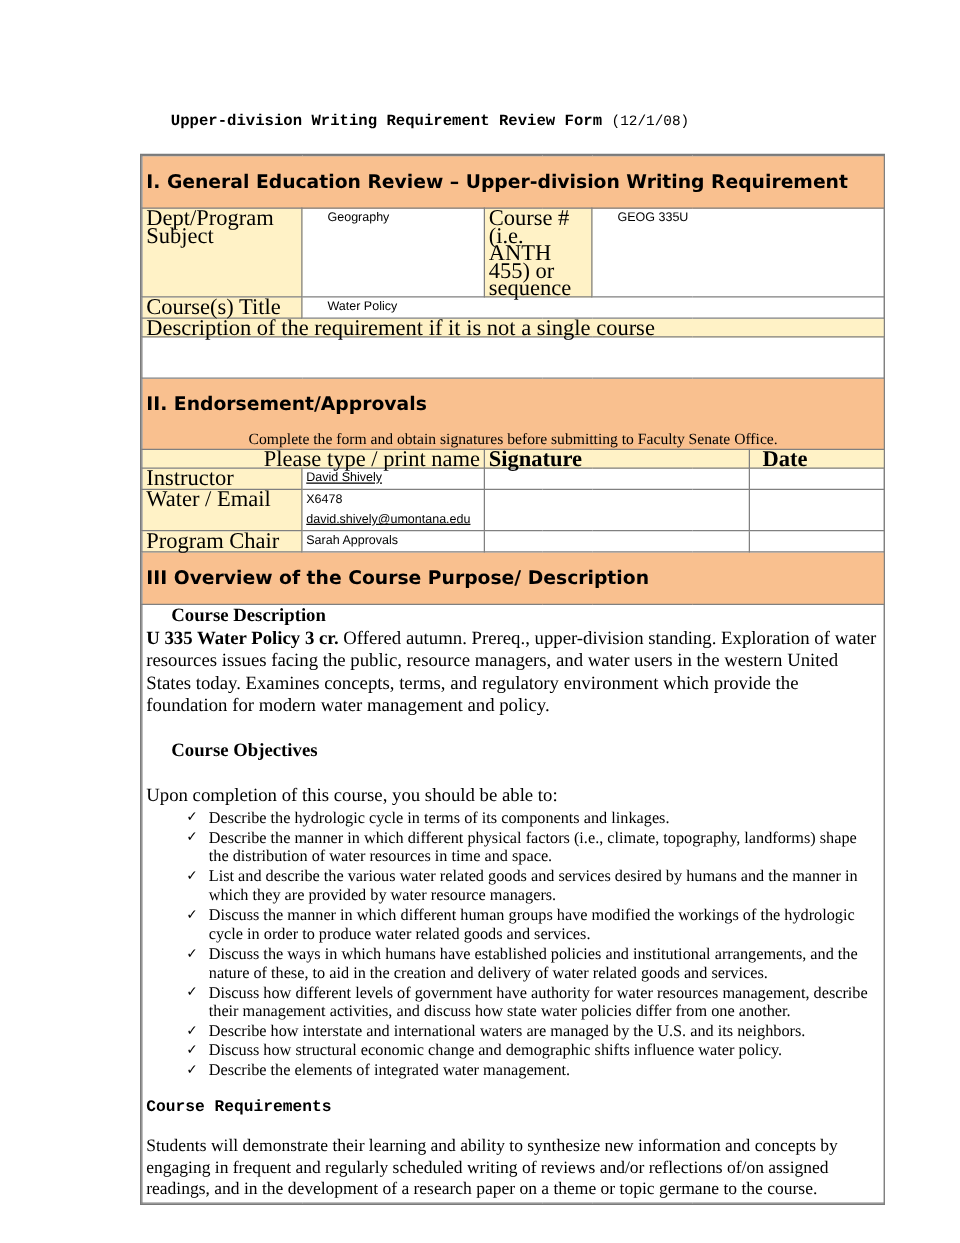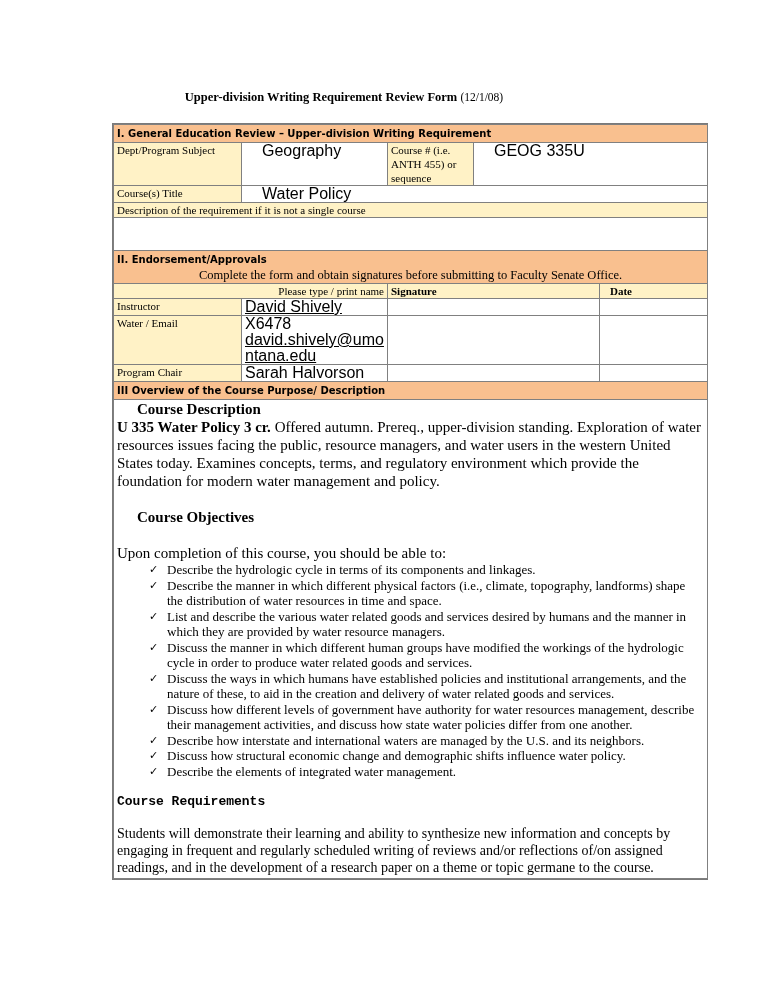--- a/index.html
+++ b/index.html
@@ -1,25 +1,25 @@
 <!DOCTYPE html>
 <html><head>
 <meta charset="utf-8">
 <style>
   html, body { margin: 0; padding: 0; background: #ffffff; }
   body { width: 768px; height: 994px; position: relative; overflow: hidden; font-family: "Liberation Serif", serif; color: #000; }
-  .title { position: absolute; top: 90px; left: 0; width: 688px; text-align: center; font-family: Liberation Serif, serif; font-weight: bold; font-size: 12.5px; }
+  .title { position: absolute; top: 90px; left: 0; width: 688px; text-align: center; font-family: Liberation Mono, monospace; font-weight: bold; font-size: 12.5px; }
   .title .date { font-weight: normal; font-size: 11.5px; }
   .form { position: absolute; left: 112px; top: 123px; width: 594px; border: 1.5px solid #7a7a7a; border-collapse: collapse; }
   table { border-collapse: collapse; width: 100%; table-layout: fixed; }
-  td { border: 1px solid #808080; padding: 0 3px; vertical-align: top; font-size: 11px; line-height: 14px; }
-  .sec { background: #f9c08f; font-family: "DejaVu Sans", sans-serif; font-weight: bold; font-size: 10px; line-height: 17px; padding: 0 3px; }
+  td { border: 1px solid #808080; padding: 0 3px; vertical-align: top; font-size: 18px; line-height: 14px; }
+  .sec { background: #f9c08f; font-family: "DejaVu Sans", sans-serif; font-weight: bold; font-size: 15px; line-height: 17px; padding: 12px 3px; }
   .sec-sub { background: #f9c08f; font-size: 12.5px; line-height: 14px; padding: 0 3px 1px; text-align: center; }
   .lbl { background: #fff2c6; }
-  .val { font-family: "Liberation Sans", sans-serif; font-size: 16px; line-height: 16px; }
+  .val { font-family: "Liberation Sans", sans-serif; font-size: 10px; line-height: 16px; }
   .val.pad { padding-left: 20px; }
   .link { color: #000000; text-decoration: underline; }
   .under { text-decoration: underline; }
   .right { text-align: right; }
   .bold { font-weight: bold; }
   .body3 { padding: 0 3px 2px 3px; font-size: 15px; line-height: 18px; }
   .body3 .h { font-weight: bold; margin-left: 20px; }
   .small-h { font-weight: bold; font-size: 13px; font-family: Liberation Mono, monospace; }
   ul.checks { list-style: none; margin: 0; padding: 0 0 0 50px; font-size: 13px; line-height: 15.5px; }
   ul.checks li { position: relative; }
@@ -88,21 +88,21 @@
       <td class="lbl">Water / Email</td>
       <td class="val">
         <div>X6478</div>
         <div class="link" style="word-break:break-all">david.shively@umontana.edu</div>
       </td>
       <td colspan="4"></td>
       <td></td>
     </tr>
     <tr>
       <td class="lbl">Program Chair</td>
-      <td class="val">Sarah Halvorson</td>
+      <td class="val">Sarah Approvals</td>
       <td colspan="4"></td>
       <td></td>
     </tr>
 
     <tr>
       <td colspan="7" class="sec">III Overview of the Course Purpose/ Description</td>
     </tr>
     <tr>
       <td colspan="7" class="body3">
         <div class="h">Course Description</div>

